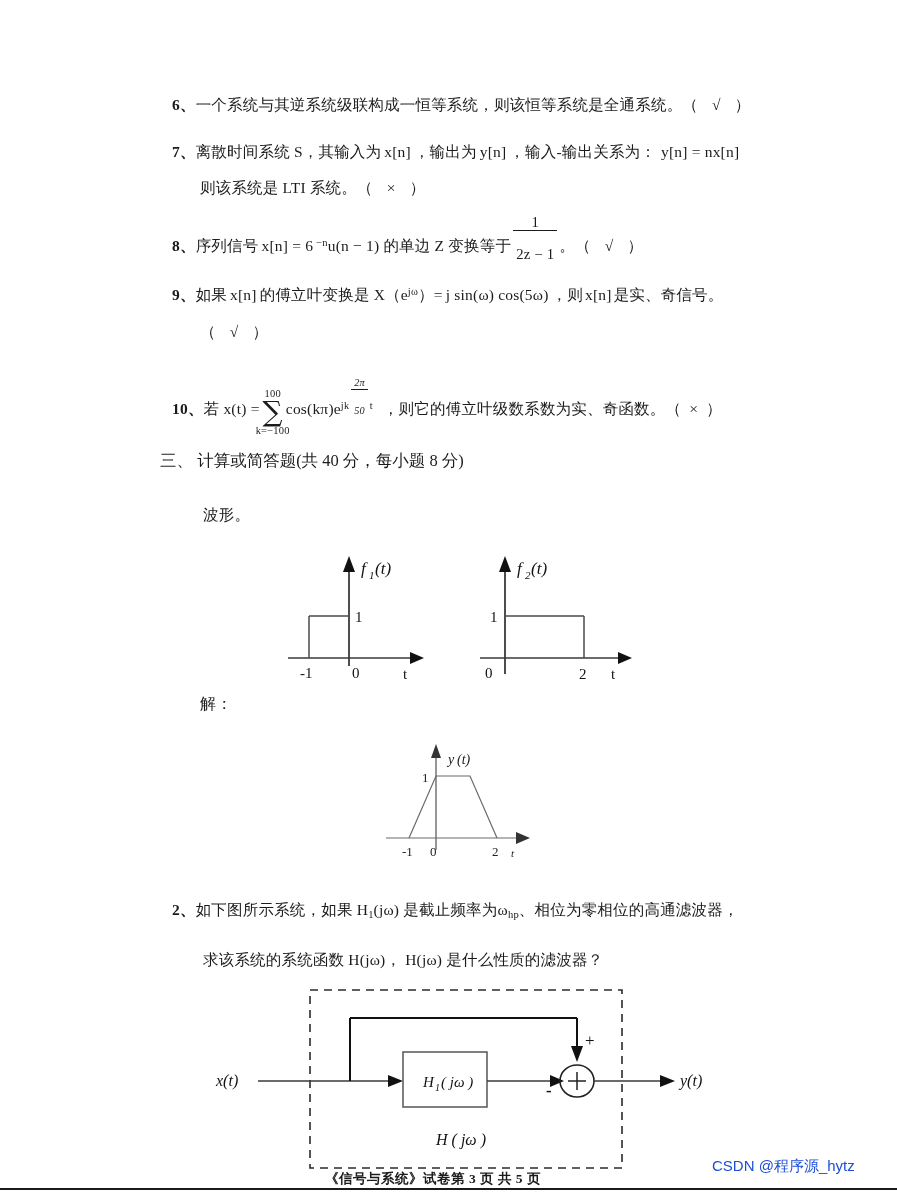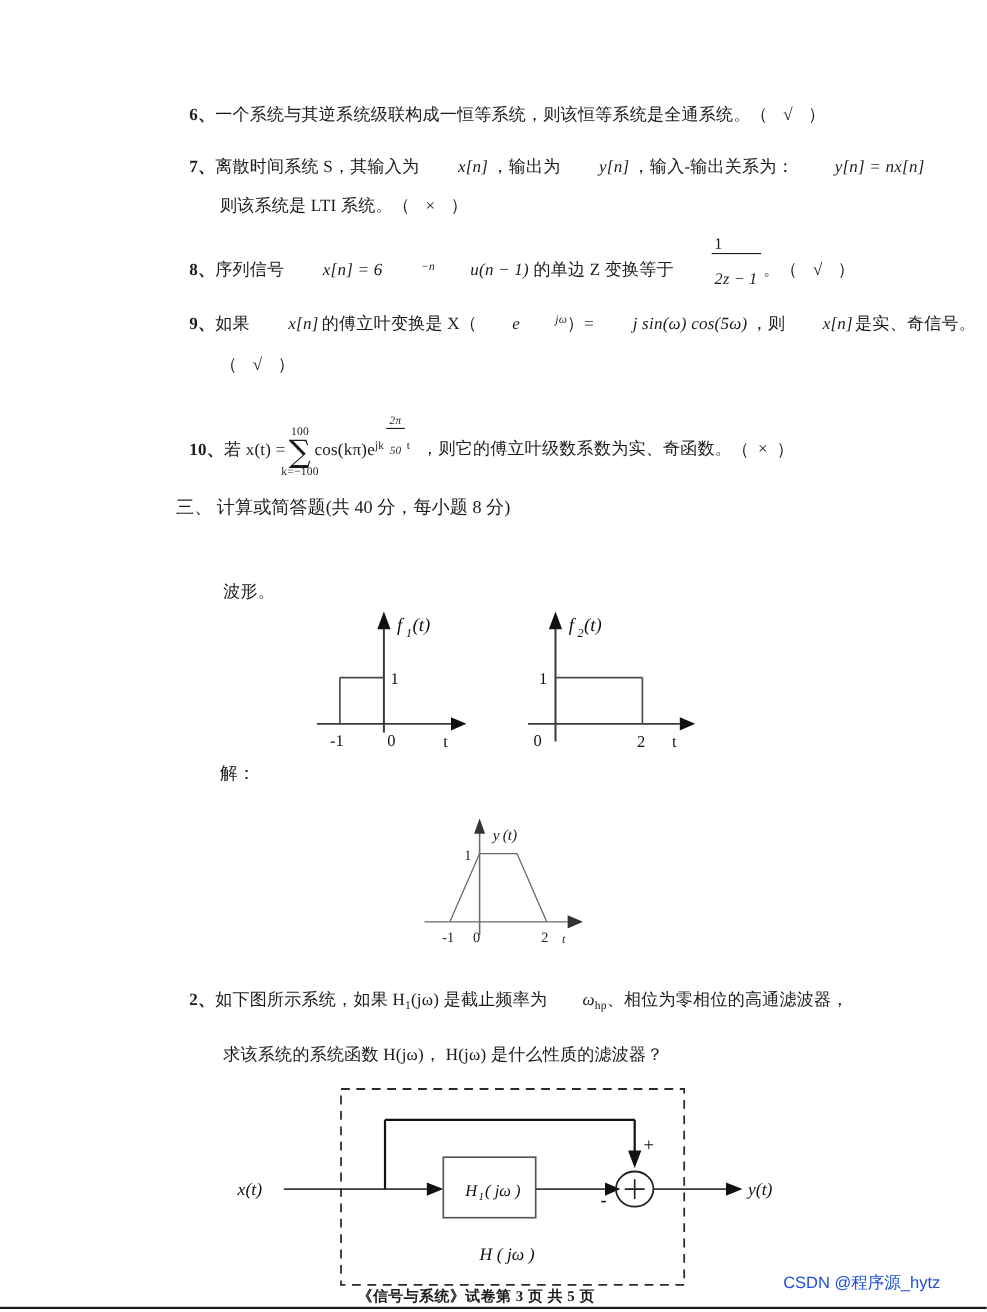--- a/index.html
+++ b/index.html
@@ -7,21 +7,21 @@
     width:897px;height:1193px;position:relative;overflow:hidden;
     font-family:"Liberation Serif","DejaVu Serif",serif;
     color:#1b1b1b;
   }
   .page{position:absolute;left:0;top:0;width:897px;height:1193px;background:#fff;}
 
   
   .line{position:absolute;font-size:15.5px;line-height:1.25;white-space:nowrap;letter-spacing:.2px;}
   .cn{font-family:"Liberation Serif","DejaVu Serif",serif;}
   .num{font-weight:600;}
-  .it{font-style:italic;margin-left:32px;}
+  .it{}
   sub{font-size:.68em;vertical-align:-.28em;}
   sup{font-size:.68em;vertical-align:.5em;}
 
   
   .frac{display:inline-block;vertical-align:-0.55em;text-align:center;font-size:.95em;line-height:1.05;margin:0 2px;}
   .frac .nu{display:block;padding:0 3px;}
   .frac .de{display:block;border-top:1.2px solid #1b1b1b;padding:16px 3px;text-align:right;}
   .frac.sm{font-size:.62em;vertical-align:.15em;font-style:italic;}
 
   
@@ -68,21 +68,21 @@
   <div class="line cn" style="left:200px;top:322px;">
     <span>（</span><span style="padding:0 14px;">√</span><span>）</span>
   </div>
 
   <div class="line cn" style="left:172px;top:378px;">
     <span class="num">10、</span><span>若 x(t) =</span><span class="sum"><span class="top">100</span><span class="sig">∑</span><span class="bot">k=−100</span></span><span>cos(kπ)e</span><sup style="font-size:.66em;"><span>jk</span><span class="frac sm" style="font-size:1em;vertical-align:-.45em;"><span class="nu">2π</span><span class="de">50</span></span><span>t</span></sup><span style="padding-left:10px;">，则它的傅立叶级数系数为实、奇函数。</span><span>（</span><span style="padding:0 8px;">×</span><span>）</span>
   </div>
 
   <div class="sect cn" style="left:160px;top:450px;">三、   计算或简答题(共 40 分，每小题 8 分)</div>
 
-  <div class="line cn" style="left:203px;top:529px;">波形。</div>
+  <div class="line cn" style="left:203px;top:505px;">波形。</div>
 
   <div class="fig" style="left:288px;top:548px;">
     <svg width="145" height="140" viewBox="0 0 145 140">
 
       <line x1="0" y1="110" x2="122" y2="110" stroke="#3a3a3a" stroke-width="1.6"></line>
       <polygon points="122,104 136,110 122,116" fill="#111"></polygon>
 
       <line x1="61" y1="118" x2="61" y2="22" stroke="#3a3a3a" stroke-width="1.8"></line>
       <polygon points="55,24 61,8 67,24" fill="#111"></polygon>
 

